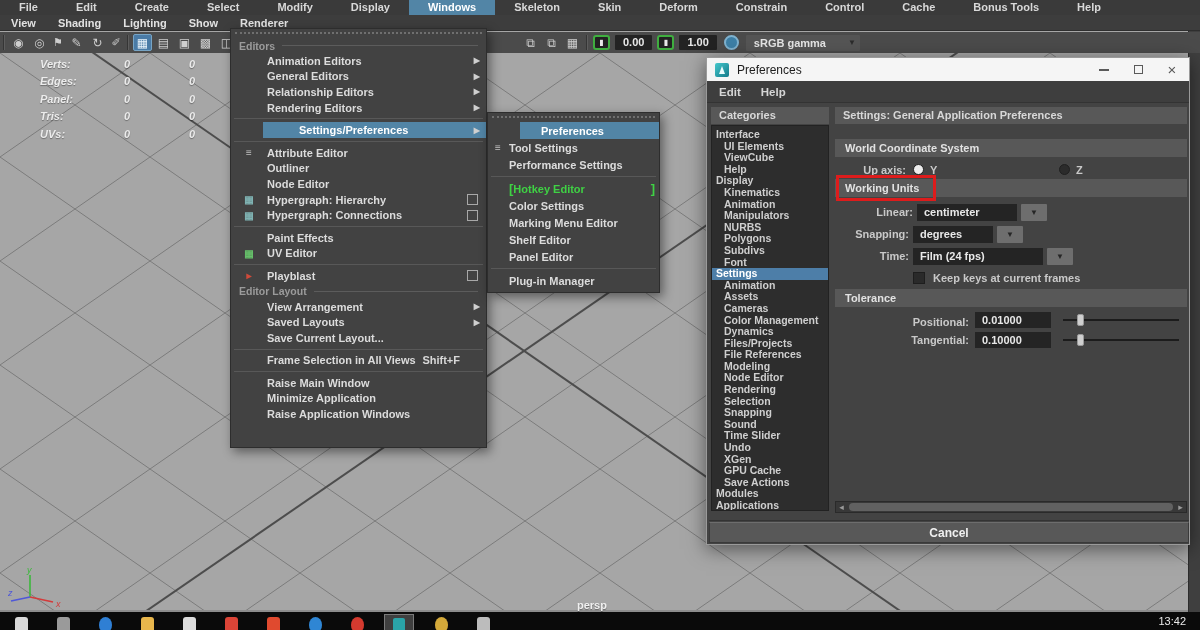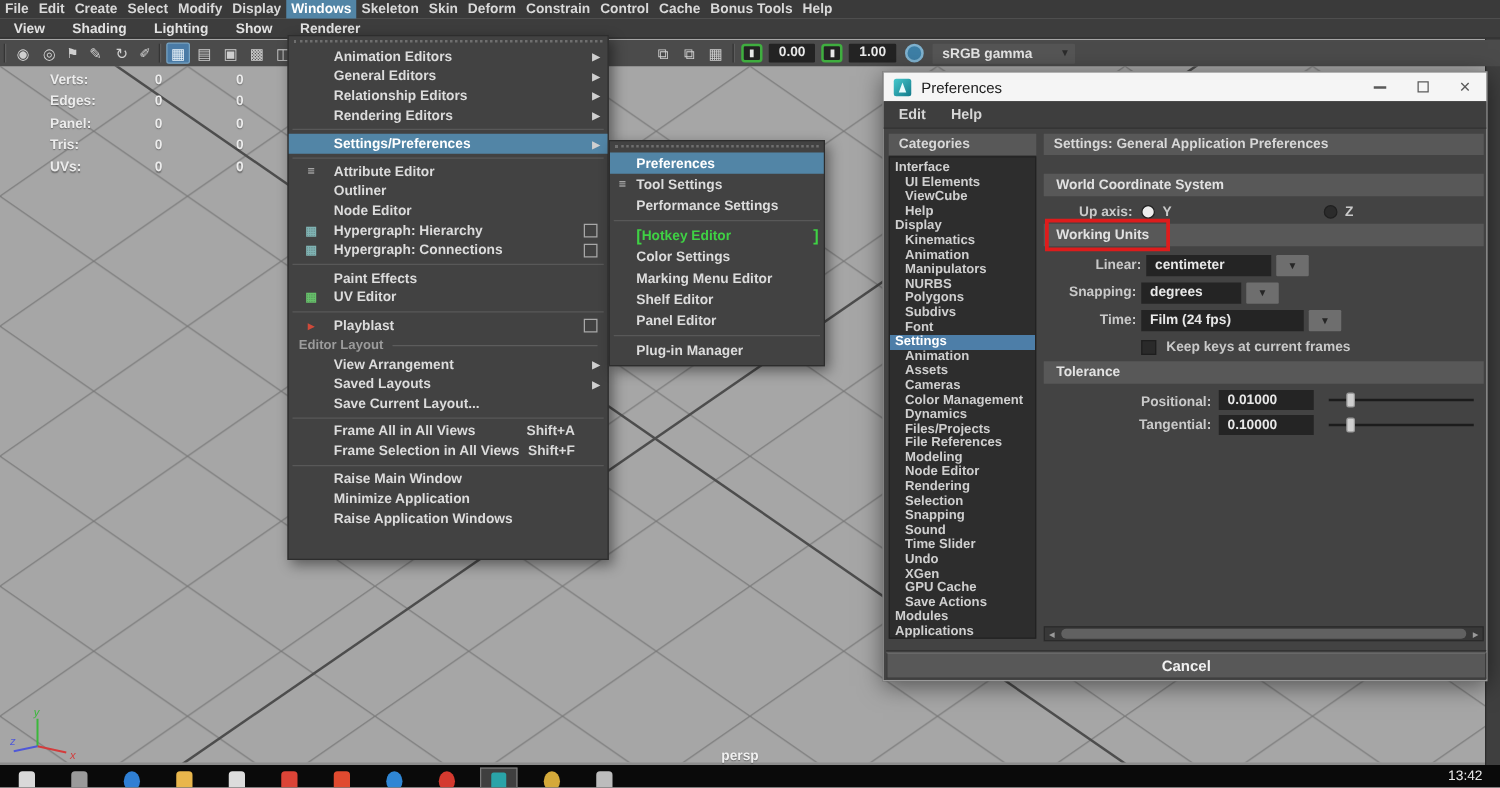--- a/index.html
+++ b/index.html
@@ -2,21 +2,21 @@
 <html><head>
 <meta charset="utf-8">
 <style>
   * { box-sizing: border-box; margin: 0; padding: 0; }
   html,body { width:1200px; height:630px; overflow:hidden; }
   body { position:relative; background:#a6a6a6; font-family:"Liberation Sans", sans-serif; }
 
   
   #menubar { position:absolute; left:0; top:0; width:1200px; height:15px; background:#3a3a3a;
     display:flex; align-items:center; z-index:6; }
-  .mb-item { font-size:11px; font-weight:700; color:#d9d9d9; padding:0 4px; height:15px; line-height:15px; white-space:nowrap;text-align:right; }
+  .mb-item { font-size:11px; font-weight:700; color:#d9d9d9; padding:0 19px; height:15px; line-height:15px; white-space:nowrap;text-align:right; }
   .mb-item.active { background:#5285a6; color:#fff; }
 
   
   #panel-menubar { position:absolute; left:0; top:15px; width:1200px; height:16px; background:#3d3d3d;
     display:flex; align-items:center; z-index:6; border-bottom:1px solid #2e2e2e; }
   .pm-item { font-size:11px; font-weight:700; color:#e2e2e2; padding:0 11px; white-space:nowrap; }
 
   
   #toolbar { position:absolute; left:0; top:32px; width:1200px; height:21px; background:#4b4b4b; z-index:6;
     display:flex; align-items:center; }
@@ -30,21 +30,21 @@
   .tb-field { background:#232323; color:#e9e9e9; font-size:11px; font-weight:700; height:15px; line-height:15px;
     padding:0 8px; margin:0 3px; border-radius:1px; }
   .tb-toggle { width:15px; height:15px; border-radius:50%; background:#3d7fa6; border:2px solid #7fb2cf; margin:0 4px; }
   .tb-dd { display:flex; align-items:center; background:#555; height:16px; margin-left:3px; padding:0 4px 0 8px; border-radius:1px; }
   .tb-dd .lbl { font-size:11px; font-weight:700; color:#e4e4e4; margin-right:22px; }
   .tb-dd .arr { font-size:8px; color:#2b2b2b; }
 
   
   #viewport { position:absolute; left:0; top:53px; width:1200px; height:559px; background:#a6a6a6; z-index:1;
     border-bottom:2px solid #8d8d8d; }
-  #hud { position:absolute; left:40px; top:2px; }
+  #hud { position:absolute; left:40px; top:2px;font-style:italic; }
   .hud-row { display:flex; height:17.5px; align-items:center; font-size:11px; font-weight:700;
     color:#ececec; text-shadow:0 1px 1px rgba(0,0,0,.35); }
   .hud-row .hlabel { width:55px; }
   .hud-row .hval { width:30px; text-align:right; }
   .hud-row .hval.c1 { margin-left:5px; }
   .hud-row .hval.c2 { margin-left:35px; }
   .hud-row .hval.c3 { margin-left:35px; }
   #persp-label { position:absolute; left:577px; top:546px; font-size:11px; font-weight:700; color:#f0f0f0;
     text-shadow:0 1px 1px rgba(0,0,0,.4); }
   #axis-gizmo { position:absolute; left:8px; top:512px; }
@@ -57,21 +57,21 @@
   .tear > div { border-top:2px dotted #6f6f6f; }
   .m-section { height:15px; display:flex; align-items:center; padding-left:8px; }
   .m-section .s-lbl { font-size:10.5px; font-weight:700; color:#9b9b9b; white-space:nowrap; }
   .m-section .s-line { flex:1; height:1px; background:#5c5c5c; margin:0 8px 0 7px; }
   .m-item { height:15.6px; display:flex; align-items:center; position:relative; padding-left:36px;
     font-size:11px; font-weight:700; color:#dcdcdc; white-space:nowrap; }
   .m-item .rail { position:absolute; left:7px; width:22px; text-align:center; font-size:10px; }
   .m-item .arrow { position:absolute; right:6px; font-size:8px; color:#cfcfcf; }
   .m-item .shortcut { position:absolute; right:26px; font-size:11px; font-weight:700; color:#d8d8d8; }
   .m-item .mcheck { position:absolute; right:8px; width:11px; height:11px; border:1px solid #a8a8a8; }
-  .m-item.sel { background:#5285a6; color:#fff; }
+  .m-item.sel { background:#5285a6; color:#fff;margin-left:32px; }
   .m-sep { height:1px; background:#585858; margin:3px 3px; }
   #windows-menu { left:230px; top:28px; width:257px; height:420px; }
   #settings-submenu { left:487px; top:112px; width:173px; height:181px; }
   #settings-submenu .m-item { height:17px; padding-left:21px; }
   #settings-submenu .m-item .rail { left:2px; width:16px; }
   .hotkey-green { color:#3fd144 !important; }
   .hk-bracket { color:#3fd144; font-weight:700; font-size:13px; }
   .hk-bracket.r { position:absolute; right:4px; }
 
   
@@ -255,20 +255,24 @@
   <span class="tb-dd">
     <span class="lbl">sRGB gamma</span>
     <span class="arr">▼</span>
   </span>
 </div>
 
 <div id="windows-menu" class="menu">
   <div class="tear">
       <div></div>
     </div>
+  <div class="m-section">
+    <span class="s-lbl">Editors</span>
+    <span class="s-line"></span>
+  </div>
   <div class="m-item">
     <span>Animation Editors</span>
     <span class="arrow">▶</span>
   </div>
   <div class="m-item">
     <span>General Editors</span>
     <span class="arrow">▶</span>
   </div>
   <div class="m-item">
     <span>Relationship Editors</span>
@@ -327,24 +331,20 @@
     <span class="arrow">▶</span>
   </div>
   <div class="m-item">
     <span>Saved Layouts</span>
     <span class="arrow">▶</span>
   </div>
   <div class="m-item">
     <span>Save Current Layout...</span>
   </div>
   <div class="m-sep"></div>
-  <div class="m-item">
-    <span>Frame All in All Views</span>
-    <span class="shortcut">Shift+A</span>
-  </div>
   <div class="m-item">
     <span>Frame Selection in All Views</span>
     <span class="shortcut">Shift+F</span>
   </div>
   <div class="m-sep"></div>
   <div class="m-item">
     <span>Raise Main Window</span>
   </div>
   <div class="m-item">
     <span>Minimize Application</span>

